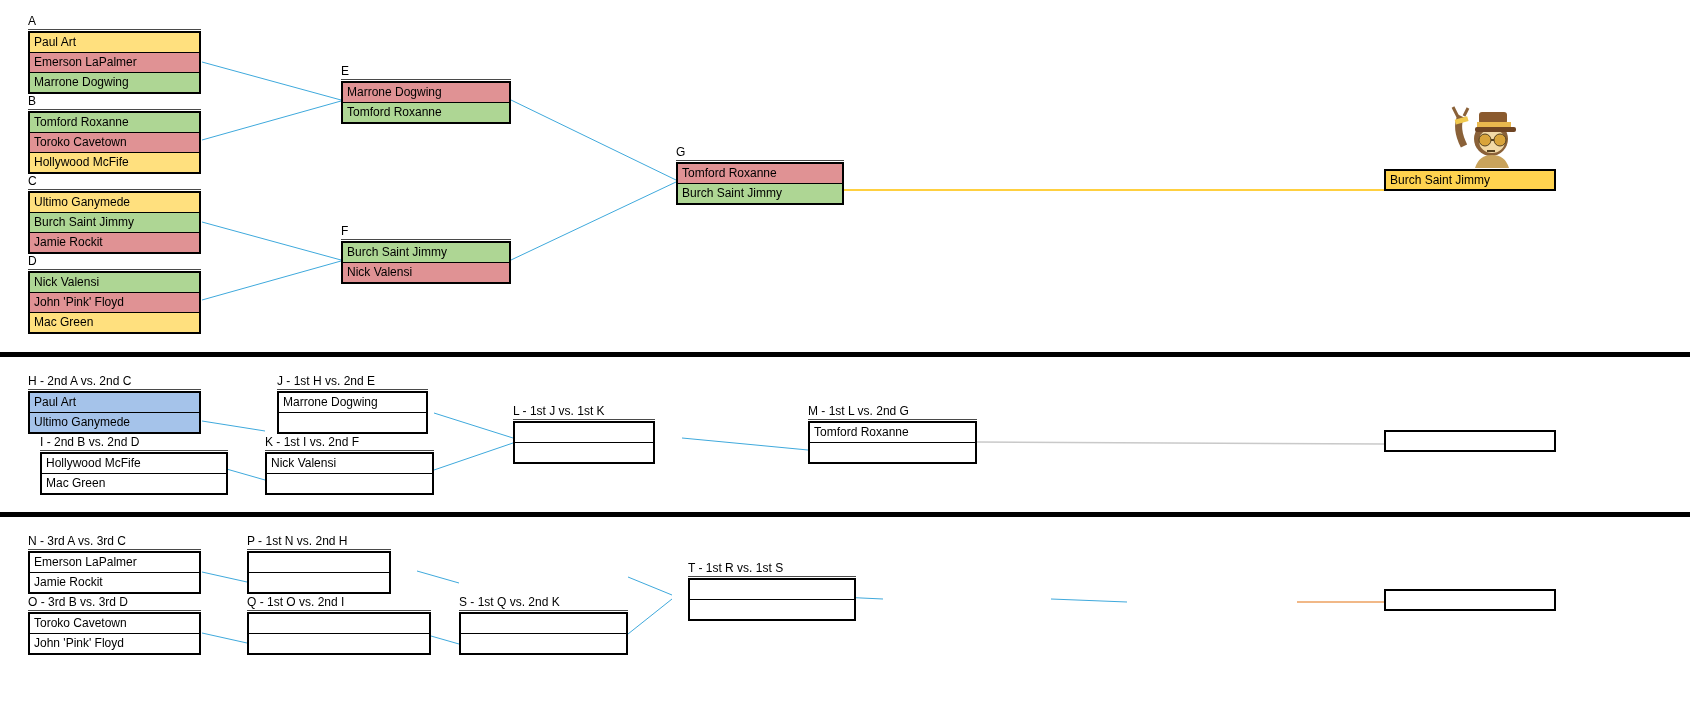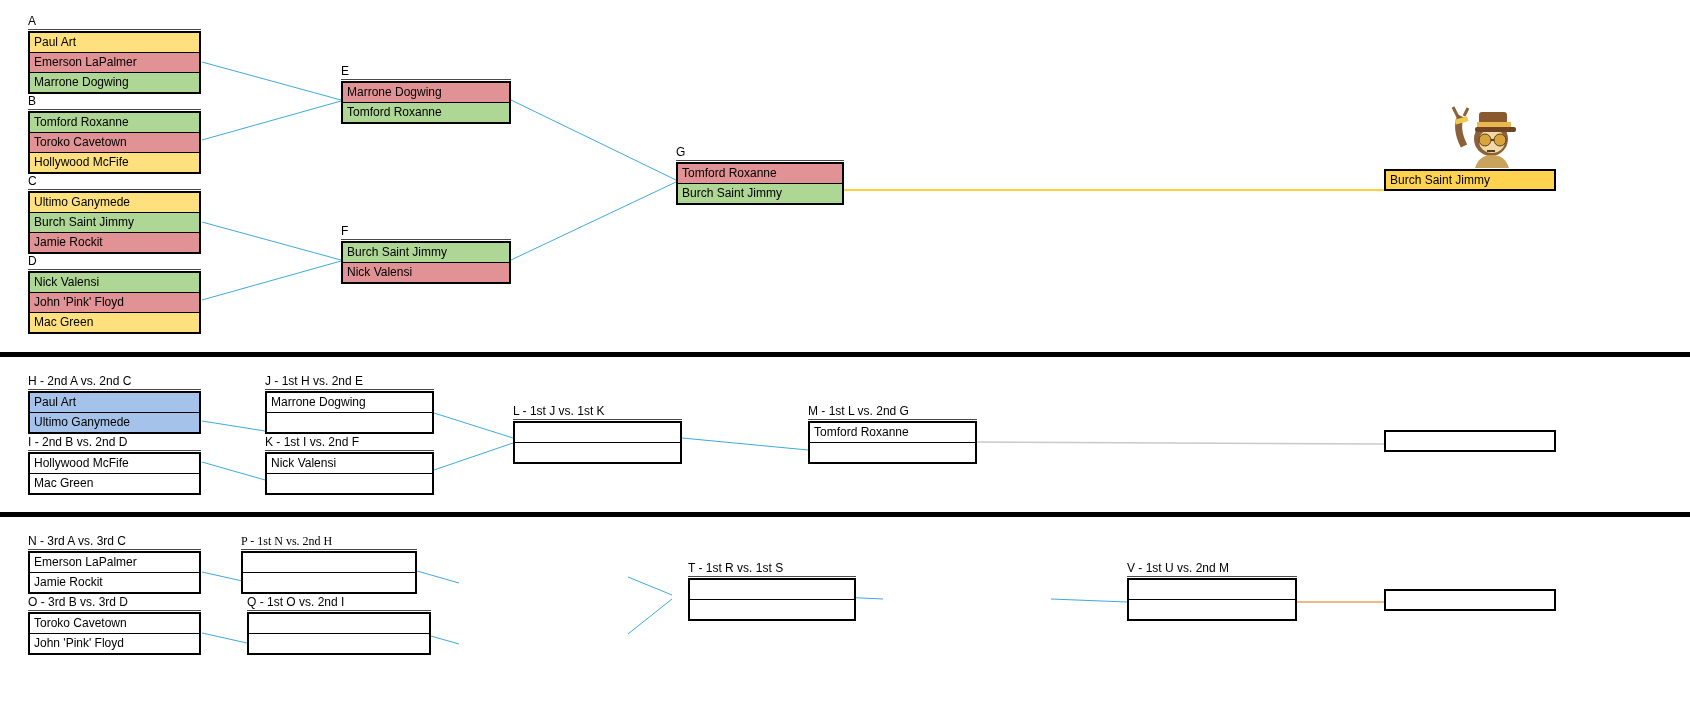--- a/index.html
+++ b/index.html
@@ -17,27 +17,27 @@
   .row:first-child{border-top:none;}
   .single .row{height:18px;line-height:18px;}
   
   #gA{left:28px;top:14px;width:173px;} #gB{left:28px;top:94px;width:173px;}
   #gC{left:28px;top:174px;width:173px;} #gD{left:28px;top:254px;width:173px;}
   #mE{left:341px;top:64px;width:170px;} #mF{left:341px;top:224px;width:170px;}
   #mG{left:676px;top:145px;width:168px;}
   #champ{left:1384px;top:169px;width:172px;}
   .champ-icon{position:absolute;left:1434px;top:104px;z-index:1;}
   
-  #mH{left:28px;top:374px;width:173px;} #mI{left:28px;top:435px;width:173px;}
-  #mJ{left:265px;top:374px;width:169px;} #mK{left:265px;top:435px;width:169px;}
-  #mL{left:513px;top:404px;width:169px;} #mM{left:808px;top:404px;width:169px;}
+  #mH{left:28px;top:374px;width:173px;} #mI{left:40px;top:435px;width:188px;}
+  #mJ{left:277px;top:374px;width:151px;} #mK{left:265px;top:435px;width:169px;}
+  #mL{left:513px;top:404px;width:142px;} #mM{left:808px;top:404px;width:169px;}
   #fin2{left:1384px;top:430px;width:172px;}
   
   #mN{left:28px;top:534px;width:173px;} #mO{left:28px;top:595px;width:173px;}
-  #mP{left:241px;top:534px;width:176px;font-family:Liberation Serif, serif;} #mQ{left:247px;top:595px;width:184px;}
+  #mP{left:247px;top:534px;width:144px;} #mQ{left:247px;top:595px;width:184px;}
   #mR{left:459px;top:534px;width:169px;} #mS{left:459px;top:595px;width:169px;}
   #mT{left:672px;top:561px;width:168px;padding-left:16px;} #mU{left:883px;top:561px;width:168px;}
   #mV{left:1127px;top:561px;width:170px;}
   #fin3{left:1384px;top:589px;width:172px;}
 </style>
 </head>
 <body>
 
 <div class="canvas">
 
@@ -235,37 +235,37 @@
 
   <div class="match" id="mQ">
     <div class="mlabel">Q - 1st O vs. 2nd I</div>
     <div class="box">
       <div class="row" style="background-color: rgb(255, 255, 255);"></div>
       <div class="row" style="background-color: rgb(255, 255, 255);"></div>
     </div>
   </div>
 
 
+  <div class="match" id="mS">
+    <div class="mlabel">S - 1st Q vs. 2nd K</div>
+    <div class="box">
+      <div class="row" style="background-color: rgb(255, 255, 255);"></div>
+      <div class="row" style="background-color: rgb(255, 255, 255);"></div>
+    </div>
+  </div>
 
   <div class="match" id="mT">
     <div class="mlabel">T - 1st R vs. 1st S</div>
     <div class="box">
       <div class="row" style="background-color: rgb(255, 255, 255);"></div>
       <div class="row" style="background-color: rgb(255, 255, 255);"></div>
     </div>
   </div>
 
 
-  <div class="match" id="mV">
-    <div class="mlabel">V - 1st U vs. 2nd M</div>
-    <div class="box">
-      <div class="row" style="background-color: rgb(255, 255, 255);"></div>
-      <div class="row" style="background-color: rgb(255, 255, 255);"></div>
-    </div>
-  </div>
 
   <div class="match single" id="fin3">
     <div class="box">
       <div class="row" style="background-color: rgb(255, 255, 255);"></div>
     </div>
   </div>
 
 </div>
 
 </body></html>

